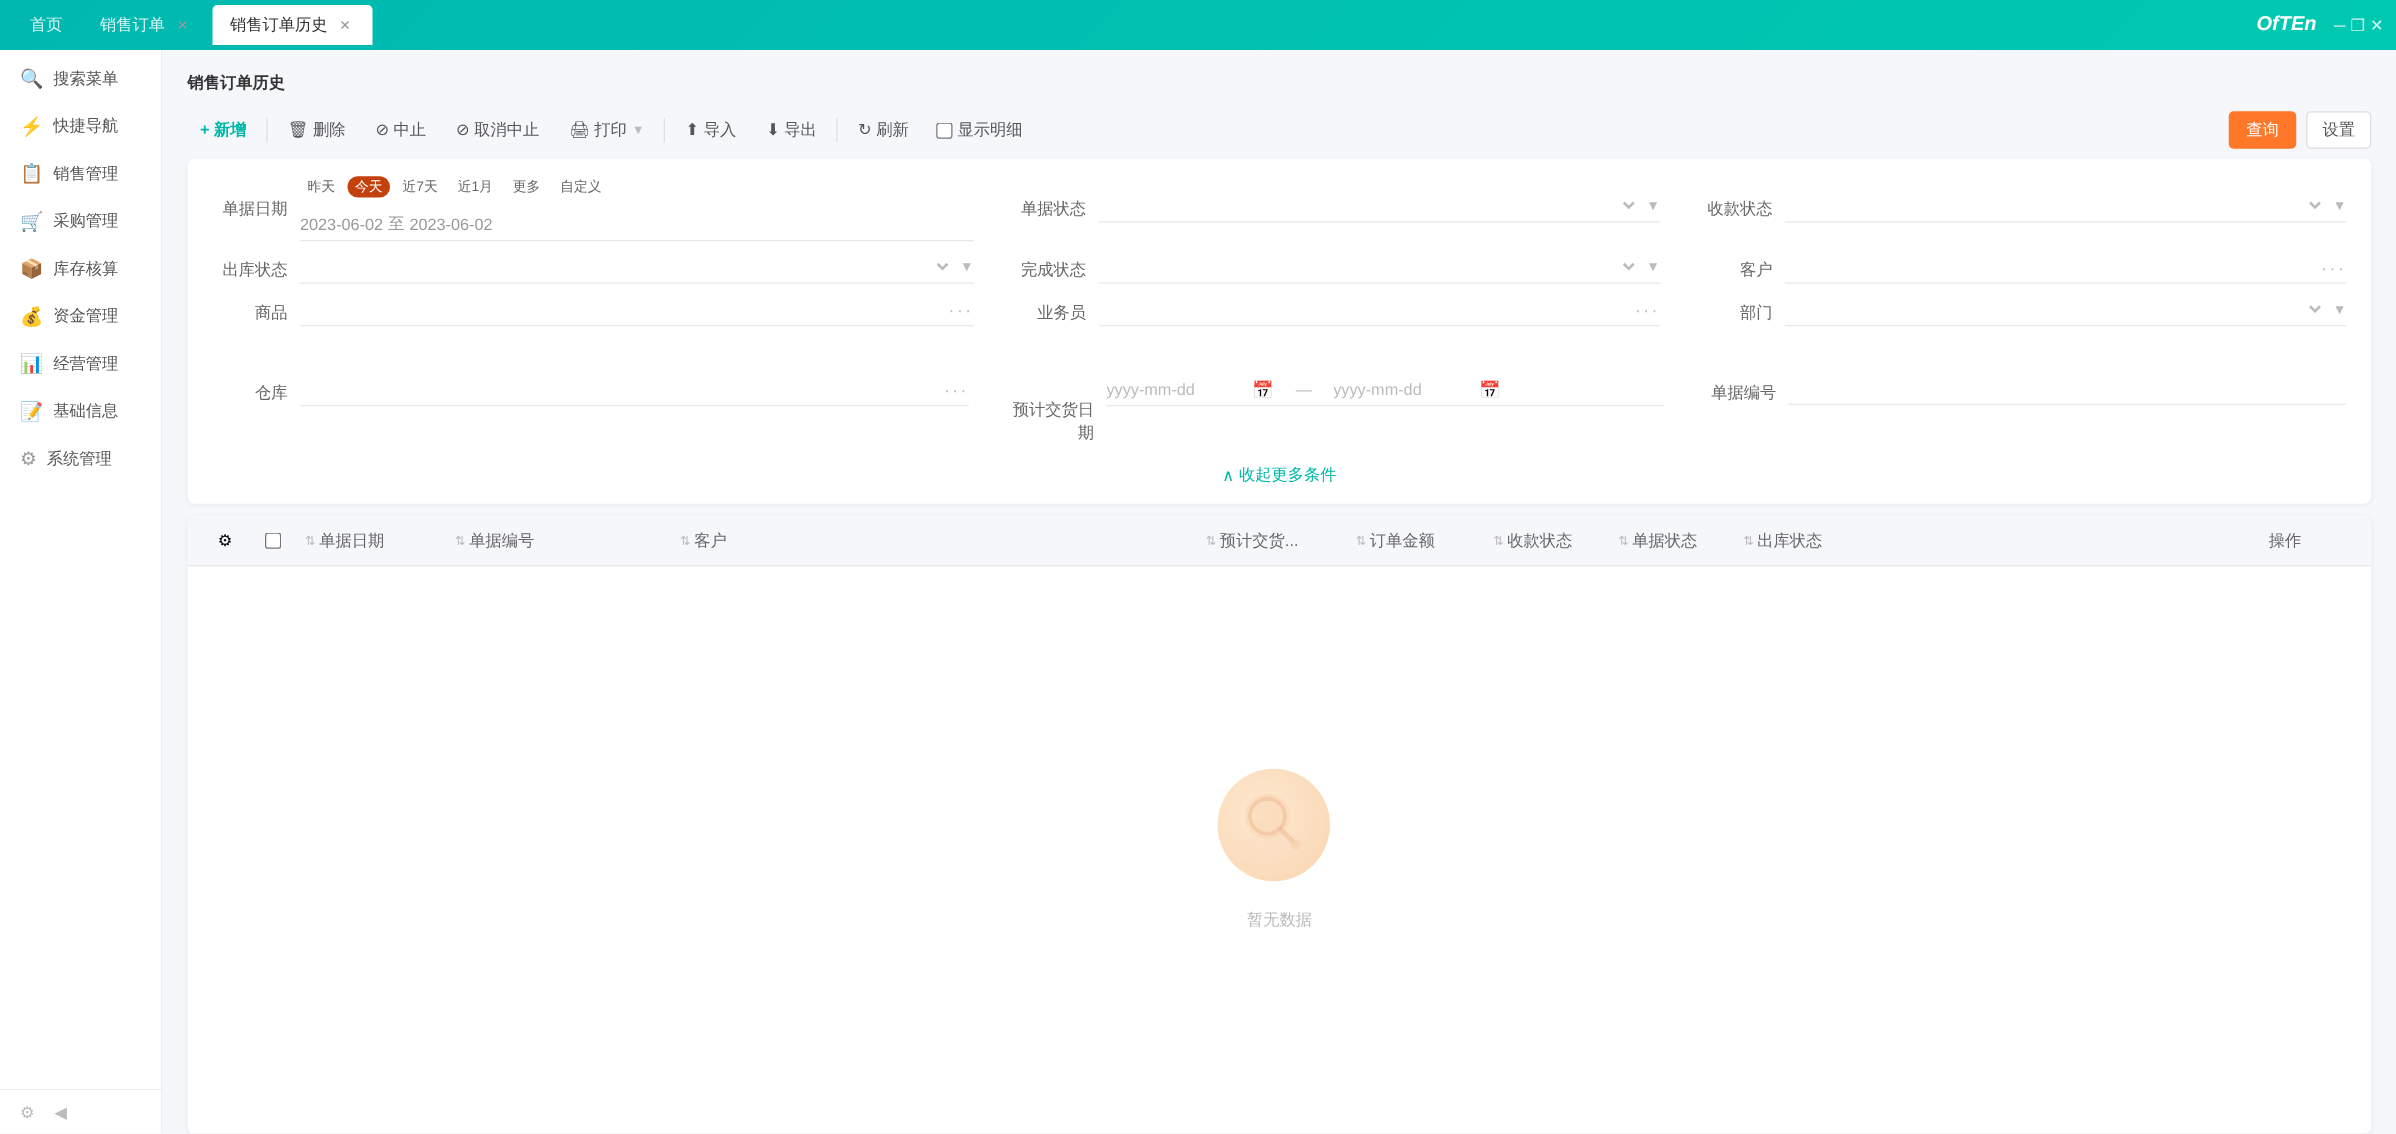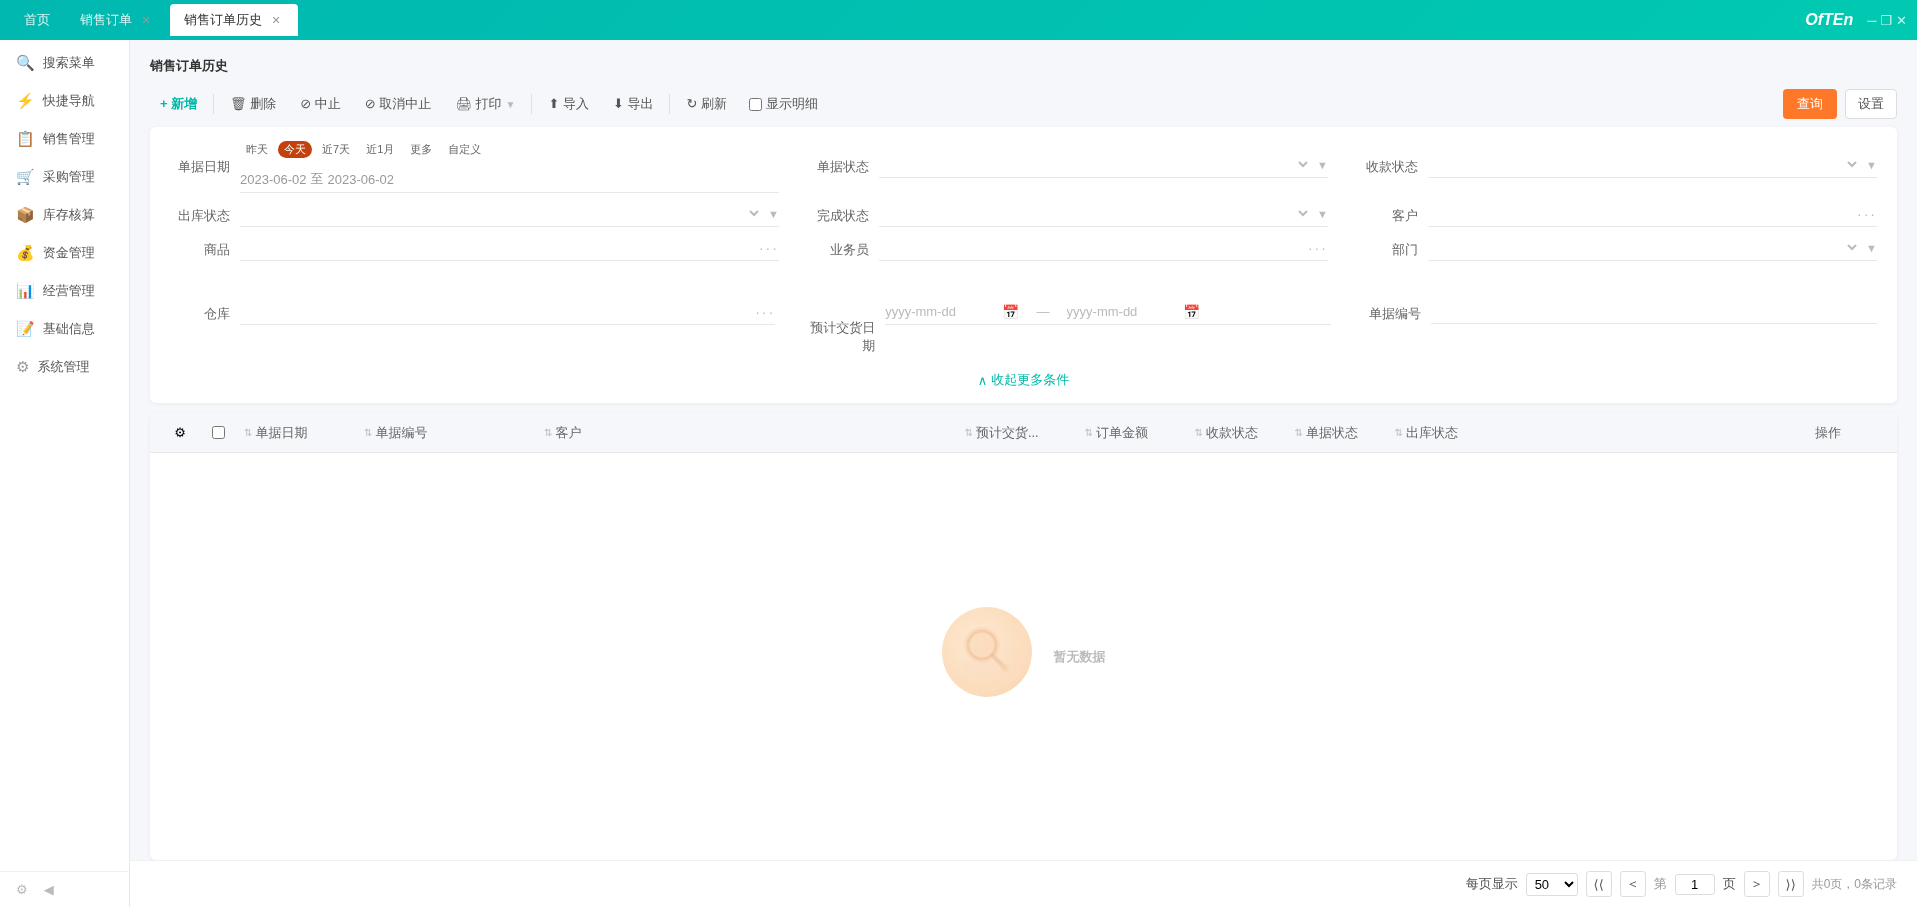--- a/index.html
+++ b/index.html
@@ -235,25 +235,24 @@
       font-size: 12px;
       flex-shrink: 0;
     }
     .th-cell.flex1 { flex: 1; }
     .sort-icon { color: #bbb; font-size: 10px; cursor: pointer; }
 
     
     .empty-state {
       flex: 1;
       display: flex;
-      flex-direction: row;
+      flex-direction: column;
       align-items: center;
       justify-content: center;
       gap: 12px;
-      font-weight: bold;
     }
     .empty-icon {
       width: 100px; height: 100px;
       position: relative;
     }
     .empty-icon-circle {
       width: 90px; height: 90px;
       border-radius: 50%;
       background: radial-gradient(circle at 40% 40%, #fddcb5, #f8b87a);
       display: flex; align-items: center; justify-content: center;
@@ -604,31 +603,15 @@
               <line x1="40" y1="38" x2="52" y2="50" stroke="#e8955a" stroke-width="4" stroke-linecap="round" opacity="0.6"></line>
               <circle cx="53" cy="51" r="4" fill="#f5b87a" opacity="0.7"></circle>
               <path d="M16 28 L28 22 L22 32" fill="#f5d0a0" opacity="0.5"></path>
             </svg>
           </div>
         </div>
         <span class="empty-text">暂无数据</span>
       </div>
     </div>
 
-    <div class="pagination">
-      <span>每页显示</span>
-      <select class="page-select">
-        <option>50</option>
-        <option>100</option>
-        <option>200</option>
-      </select>
-      <div class="page-btn">⟨⟨</div>
-      <div class="page-btn">＜</div>
-      <span style="color:#999">第</span>
-      <input class="page-input" type="text" value="1" style="">
-      <span>页</span>
-      <div class="page-btn">＞</div>
-      <div class="page-btn">⟩⟩</div>
-      <span class="total-text">共0页，0条记录</span>
-    </div>
 
   </div>
 </div>
 
 </body></html>

